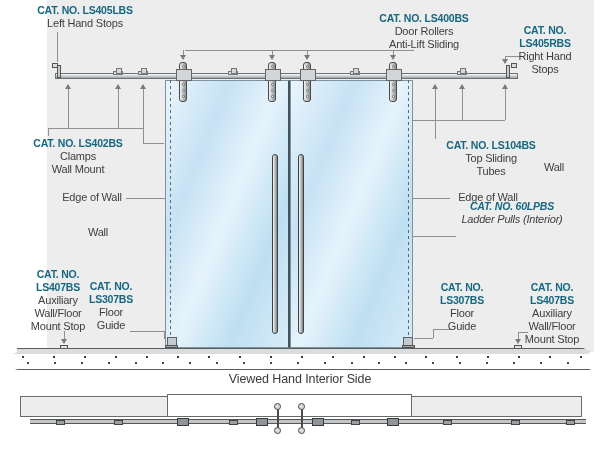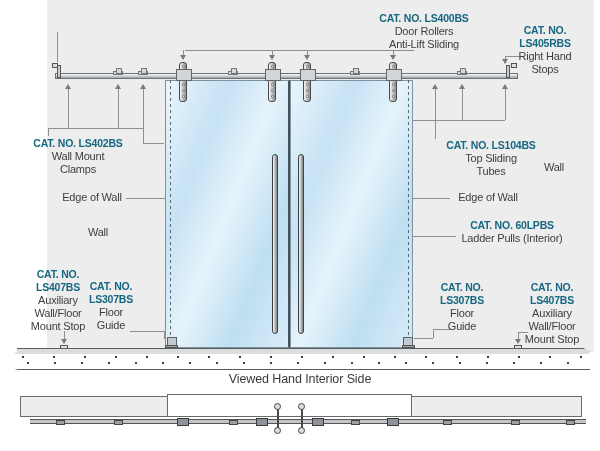--- a/index.html
+++ b/index.html
@@ -183,35 +183,39 @@
 
   <div class="guide" style="left:167px;"></div>
   <div class="gfoot" style="left:165px;"></div>
   <div class="guide" style="left:403px;"></div>
   <div class="gfoot" style="left:402px;"></div>
   <div class="block" style="left:60px;"></div>
   <div class="block" style="left:514px;"></div>
 
   <div class="floor"></div>
 
+  <div class="lbl" style="left:26px;top:4px;width:118px;">
+    <div class="cat">CAT. NO. LS405LBS</div>
+    <div>Left Hand Stops</div>
+  </div>
   <div class="lbl" style="left:354px;top:12px;width:140px;">
     <div class="cat">CAT. NO. LS400BS</div>
     <div>Door Rollers</div>
     <div>Anti-Lift Sliding</div>
   </div>
   <div class="lbl" style="left:509px;top:24px;width:72px;">
     <div class="cat">CAT. NO.</div>
     <div class="cat">LS405RBS</div>
     <div>Right Hand</div>
     <div>Stops</div>
   </div>
   <div class="lbl" style="left:18px;top:137px;width:120px;">
     <div class="cat">CAT. NO. LS402BS</div>
+    <div>Clamps</div>
     <div>Wall Mount</div>
-    <div>Clamps</div>
   </div>
   <div class="lbl" style="left:58px;top:191px;width:68px;">
     <div>Edge of Wall</div>
   </div>
   <div class="lbl" style="left:62px;top:226px;width:72px;">
     <div>Wall</div>
   </div>
   <div class="lbl" style="left:202px;top:184px;width:62px;">
     <div>Door</div>
     <div>Opening</div>
@@ -228,21 +232,21 @@
     <div class="cat">CAT. NO. LS104BS</div>
     <div>Top Sliding</div>
     <div>Tubes</div>
   </div>
   <div class="lbl" style="left:534px;top:161px;width:40px;">
     <div>Wall</div>
   </div>
   <div class="lbl" style="left:452px;top:191px;width:72px;">
     <div>Edge of Wall</div>
   </div>
-  <div class="lbl" style="left:437px;top:219px;width:150px;">
+  <div class="lbl" style="left:437px;top:200px;width:150px;font-style:italic;">
     <div class="cat">CAT. NO. 60LPBS</div>
     <div>Ladder Pulls (Interior)</div>
   </div>
   <div class="lbl" style="left:20px;top:268px;width:76px;">
     <div class="cat">CAT. NO.</div>
     <div class="cat">LS407BS</div>
     <div>Auxiliary</div>
     <div>Wall/Floor</div>
     <div>Mount Stop</div>
   </div>

